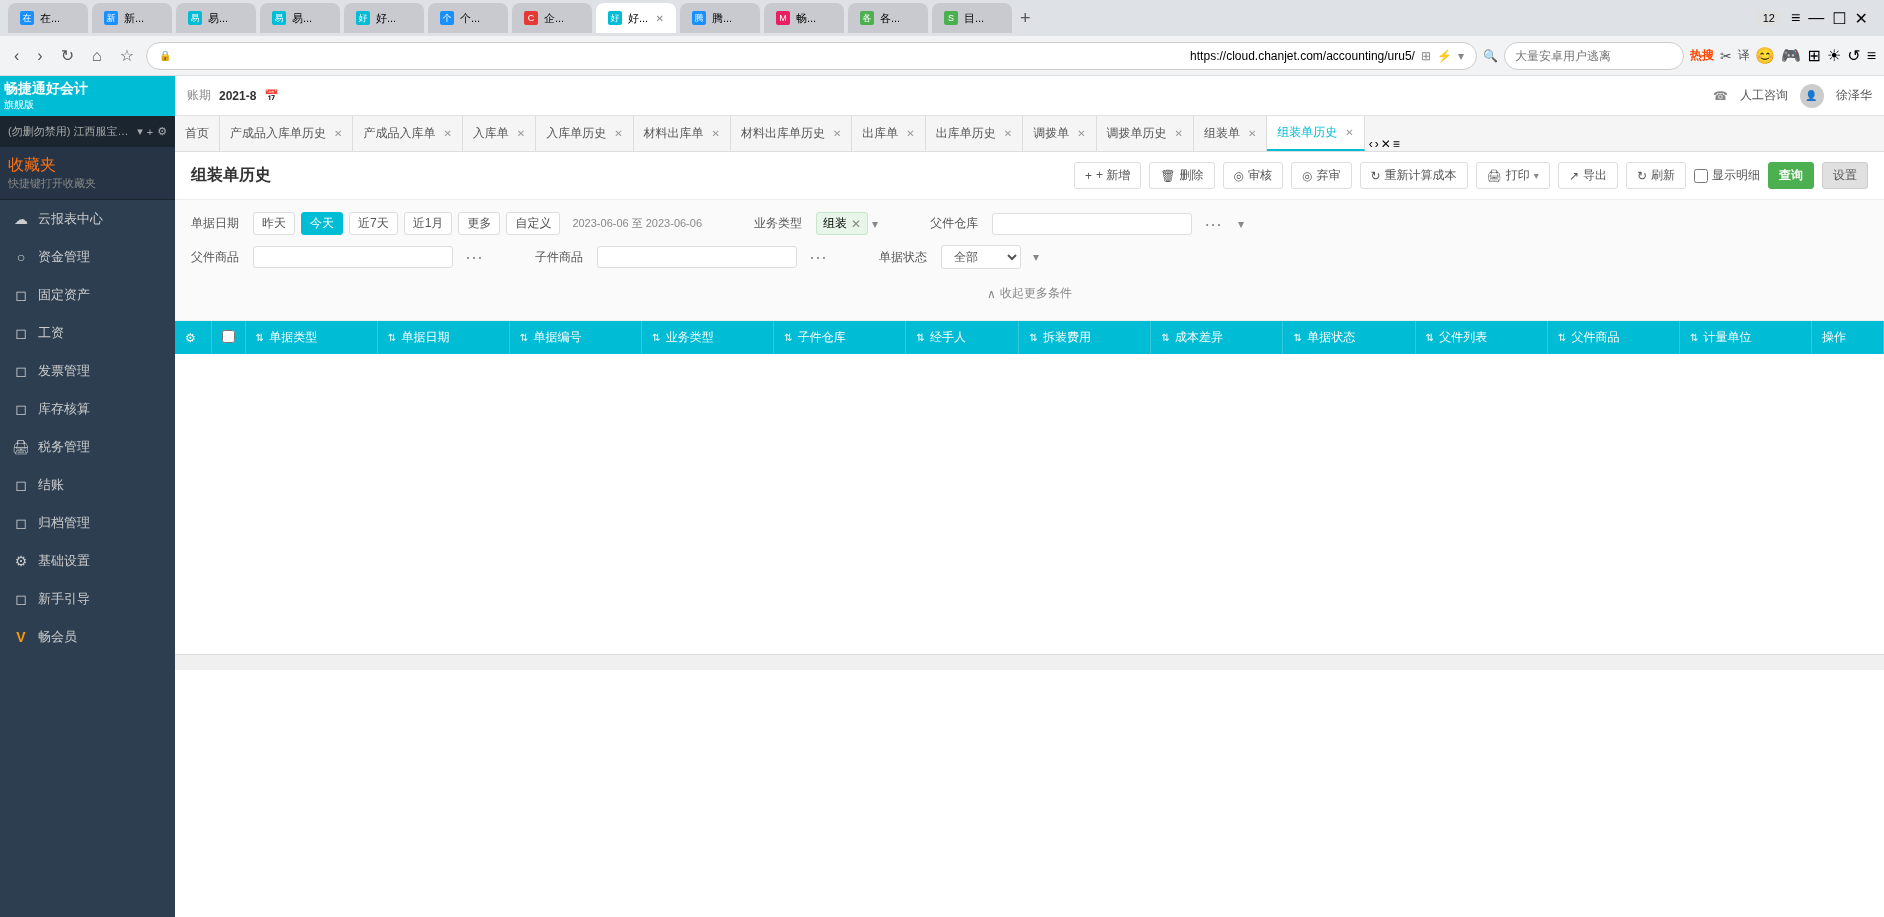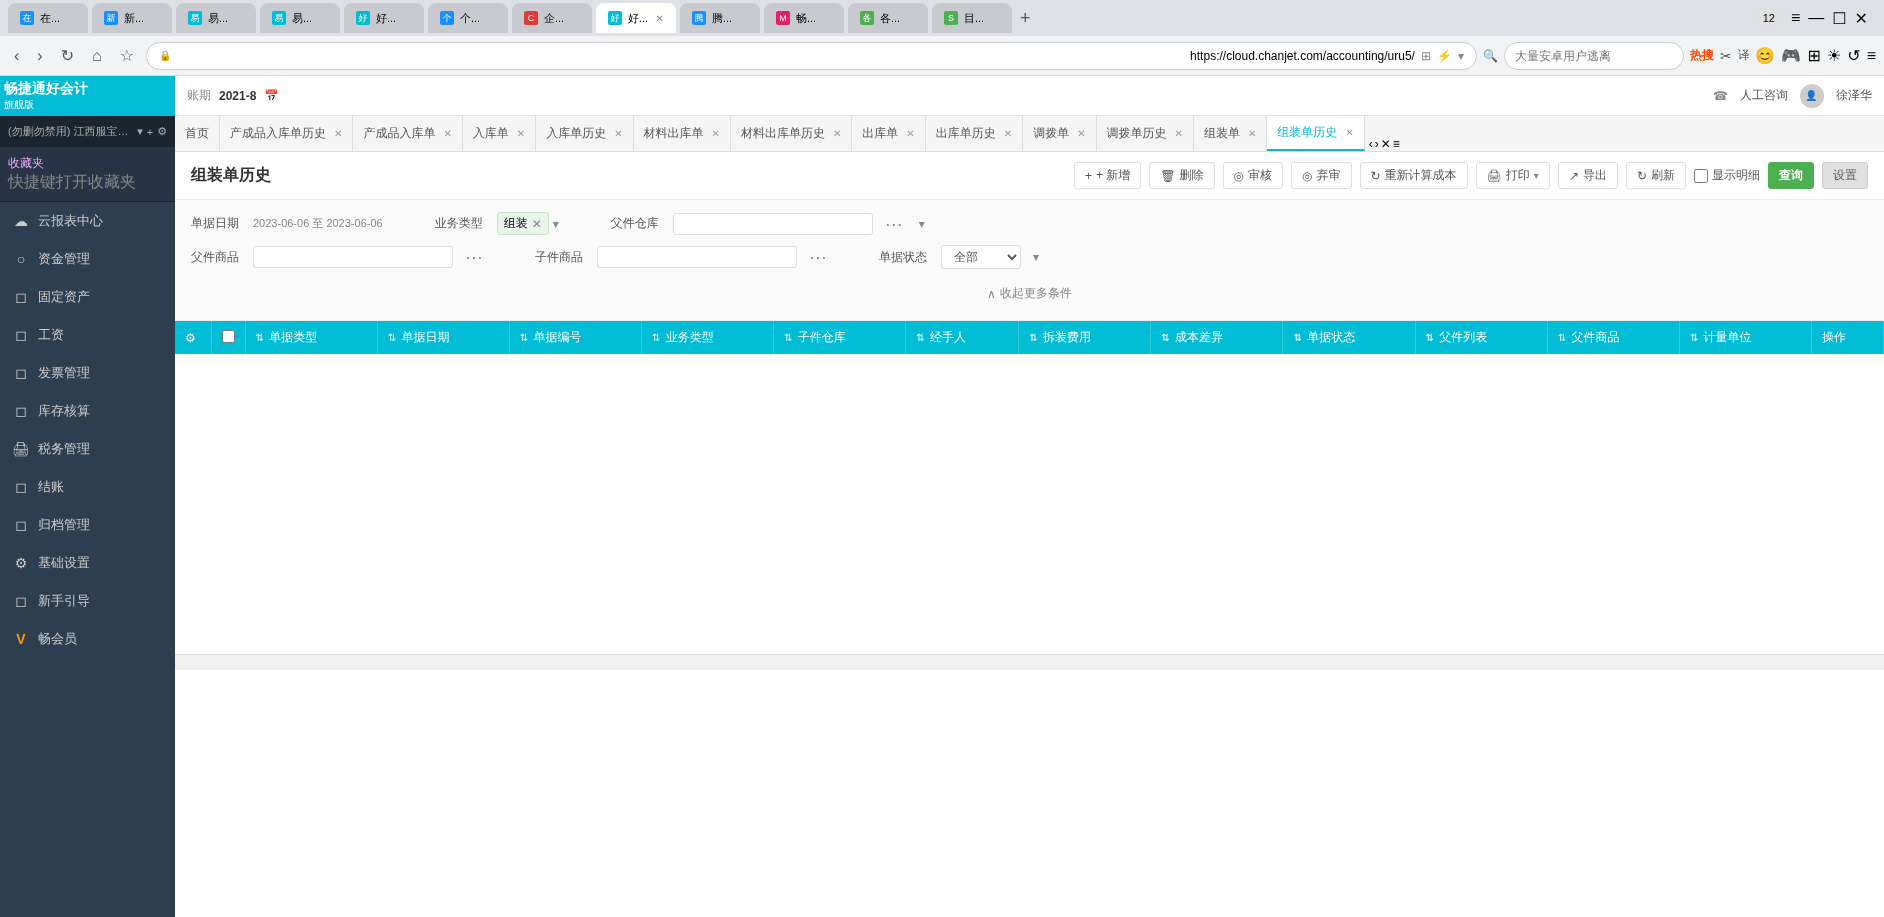--- a/index.html
+++ b/index.html
@@ -26,22 +26,22 @@
     
     .app-container { display: flex; height: calc(917px - 76px); }
 
     
     .sidebar { width: 175px; background: #2c3e50; display: flex; flex-direction: column; flex-shrink: 0; }
     .sidebar-header { background: #00bcd4; padding: 4px; display: flex; align-items: center; gap: 6px; }
     .sidebar-logo { color: white; font-size: 14px; font-weight: bold; }
     .sidebar-logo-sub { color: white; font-size: 10px; }
     .sidebar-company { background: #1a252f; padding: 8px; display: flex; align-items: center; gap: 4px; color: #aaa; font-size: 11px; }
     .sidebar-bookmarks { background: #263445; padding: 8px; border-bottom: 1px solid #1a252f; }
-    .bookmark-title { color: #f0abfc; font-size: 12px; }
-    .bookmark-sub { color: #888; font-size: 16px; }
+    .bookmark-title { color: #f97316; font-size: 16px; }
+    .bookmark-sub { color: #888; font-size: 11px; }
     .sidebar-menu { flex: 1; overflow-y: auto; }
     .menu-item { display: flex; align-items: center; gap: 8px; padding: 10px 12px; color: #ccc; cursor: pointer; font-size: 13px; }
     .menu-icon { width: 18px; height: 18px; display: flex; align-items: center; justify-content: center; font-size: 14px; }
 
     
     .main-content { flex: 1; display: flex; flex-direction: column; overflow: hidden; background: #f0f2f5; }
 
     
     .app-header { background: white; height: 40px; display: flex; align-items: center; padding: 0 12px; gap: 8px; border-bottom: 1px solid #e0e0e0; }
     .header-actions { margin-left: auto; display: flex; align-items: center; gap: 12px; }
@@ -386,20 +386,28 @@
           <button class="action-btn" style="background:#e0e0e0; border-color:#ccc;">
             <span>设置</span>
           </button>
         </div>
       </div>
 
       <div class="filter-area">
 
         <div class="filter-row">
           <span class="filter-label">单据日期</span>
+          <div class="date-filters">
+            <button class="date-btn">昨天</button>
+            <button class="date-btn active">今天</button>
+            <button class="date-btn">近7天</button>
+            <button class="date-btn">近1月</button>
+            <button class="date-btn">更多</button>
+            <button class="date-btn">自定义</button>
+          </div>
           <span class="date-range">2023-06-06 至 2023-06-06</span>
 
           <span style="margin-left:40px;" class="filter-label">业务类型</span>
           <div style="display:flex;align-items:center;gap:4px;">
             <div class="filter-tag">
               <span>组装</span>
               <span class="filter-tag-close">✕</span>
             </div>
             <span style="cursor:pointer;color:#888;">▾</span>
           </div>

